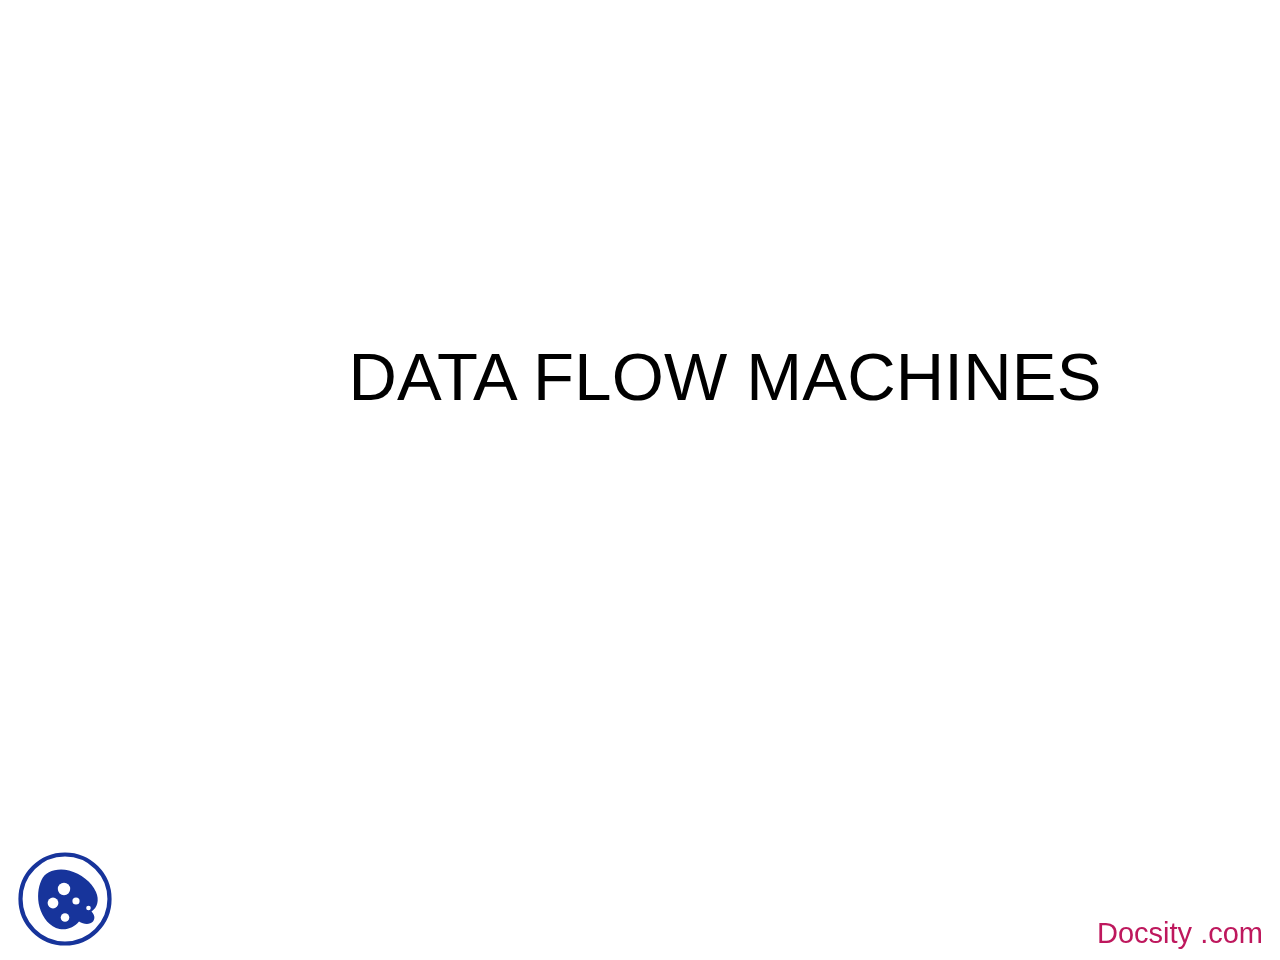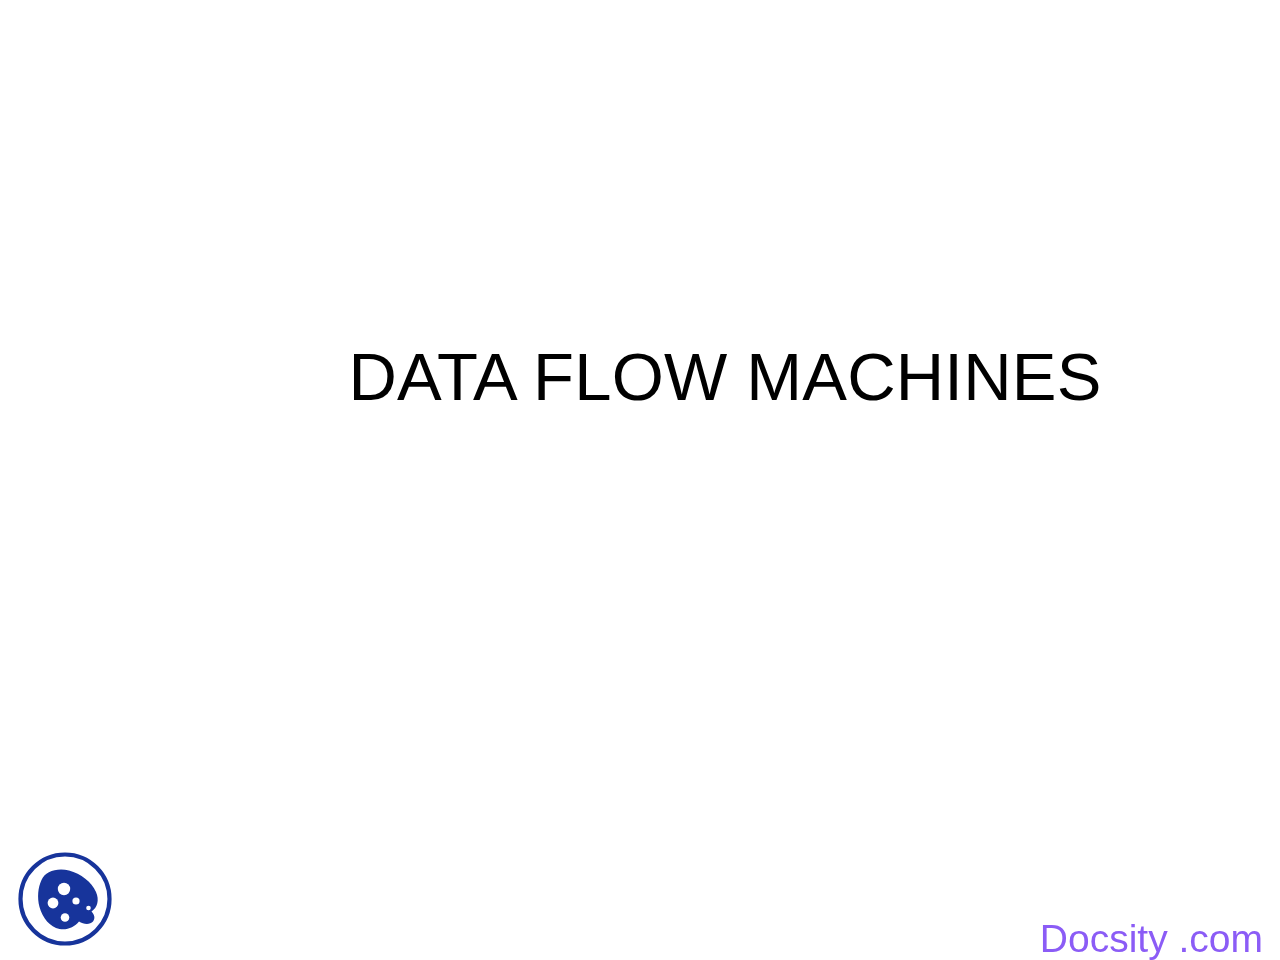--- a/index.html
+++ b/index.html
@@ -50,24 +50,24 @@
     width: 96px;
     height: 96px;
   }
 
   
   #docsity-wordmark {
     position: absolute;
     right: 17px;
     top: 919px;
     font-family: "Liberation Sans", sans-serif;
-    font-size: 39px;
+    font-size: 29px;
     font-weight: 400;
     line-height: 1.0;
-    color: #8b5cf6;
+    color: #be185d;
     white-space: nowrap;
   }
 </style>
 </head>
 <body>
 
 <div id="slide">
 
   <h1 id="slide-title">DATA FLOW MACHINES</h1>
 

